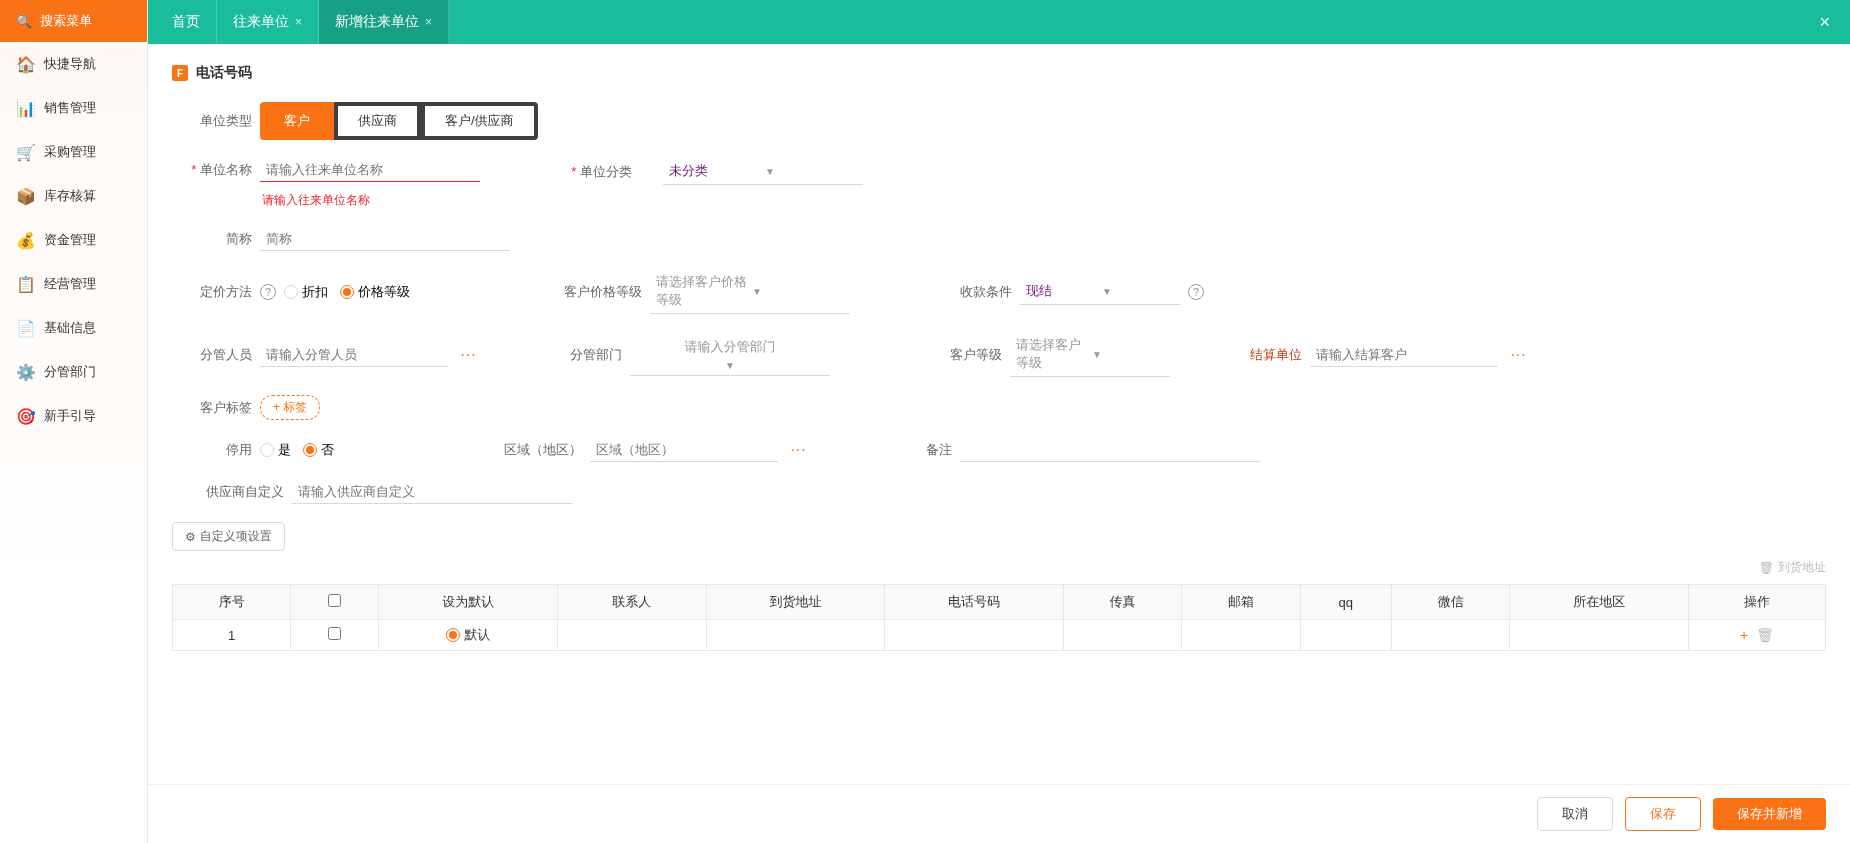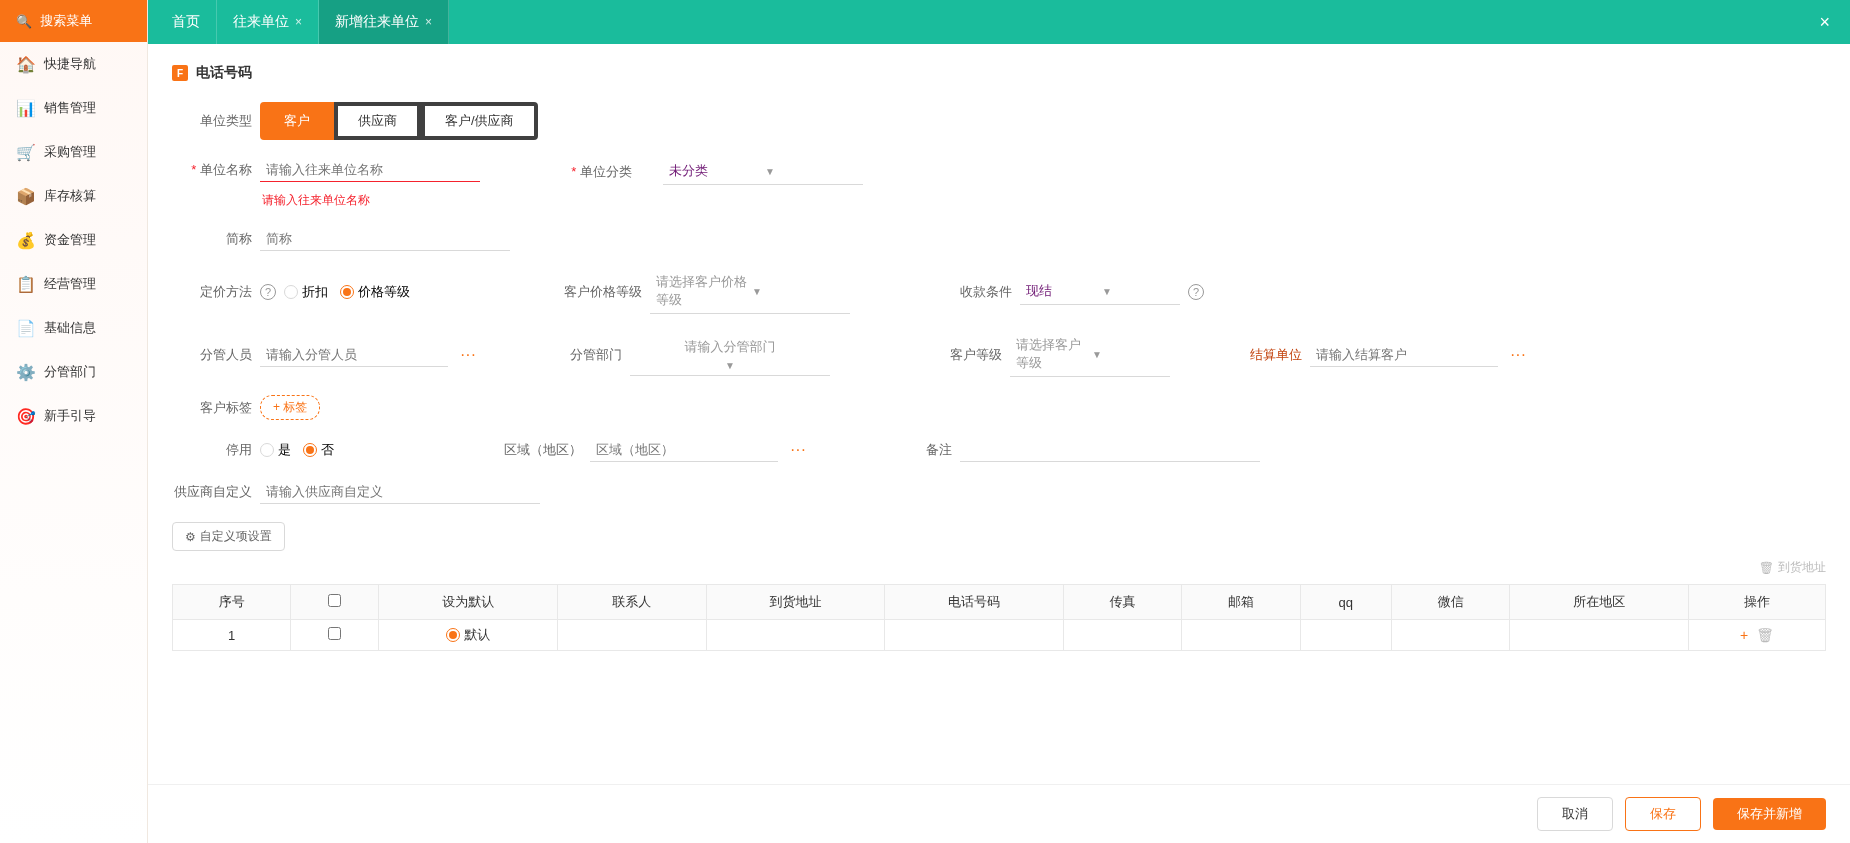--- a/index.html
+++ b/index.html
@@ -533,21 +533,21 @@
         <span class="form-label" style="min-width: 90px; color: #666;">区域（地区）</span>
         <input class="form-input" type="text" style="min-width: 180px;" placeholder="区域（地区）">
         <span class="more-btn">···</span>
       </div>
       <div class="form-field" style="flex: 1; align-items: center;">
         <span class="form-label" style="min-width: 40px; color: #666;">备注</span>
         <input class="form-input" type="text" style="min-width: 300px;">
       </div>
     </div>
 
-    <div class="form-row" style="align-items: center;">
+    <div class="form-row" style="align-items: center; margin-left: 32px;">
       <div class="form-field" style="flex: none; align-items: center;">
         <span class="form-label" style="min-width: 80px; color: #666;">供应商自定义</span>
         <input class="form-input" type="text" style="min-width: 280px;" placeholder="请输入供应商自定义">
       </div>
     </div>
 
     <div style="margin-bottom: 8px;">
       <button class="custom-settings-btn">
         <span>⚙</span>
         <span>自定义项设置</span>

